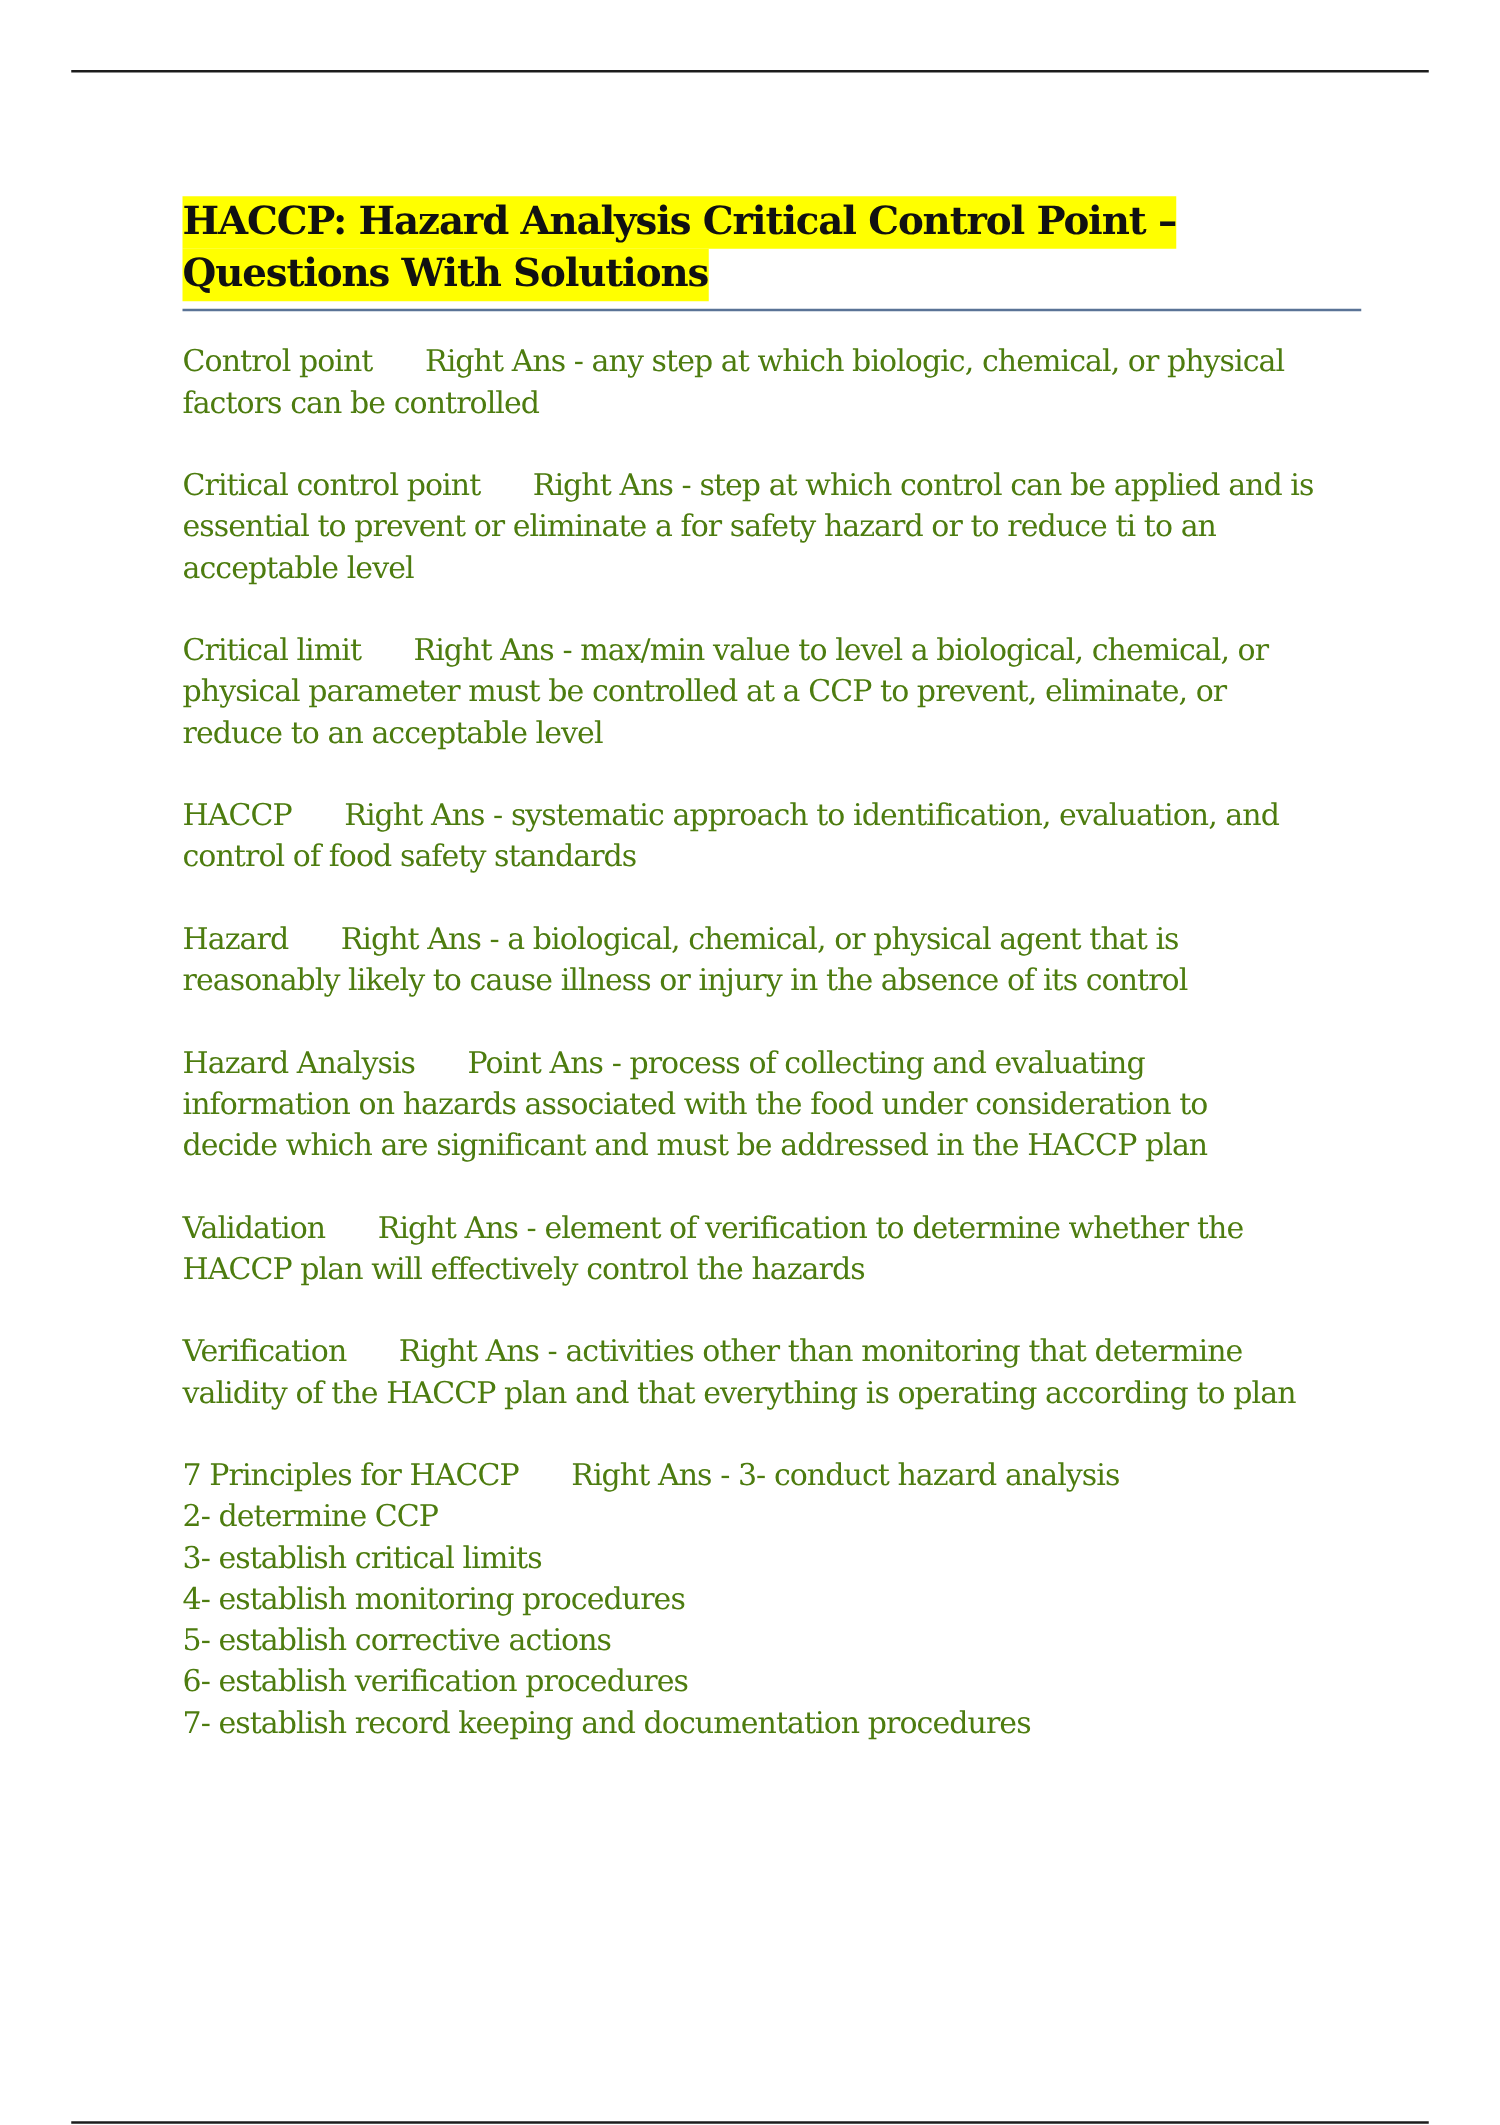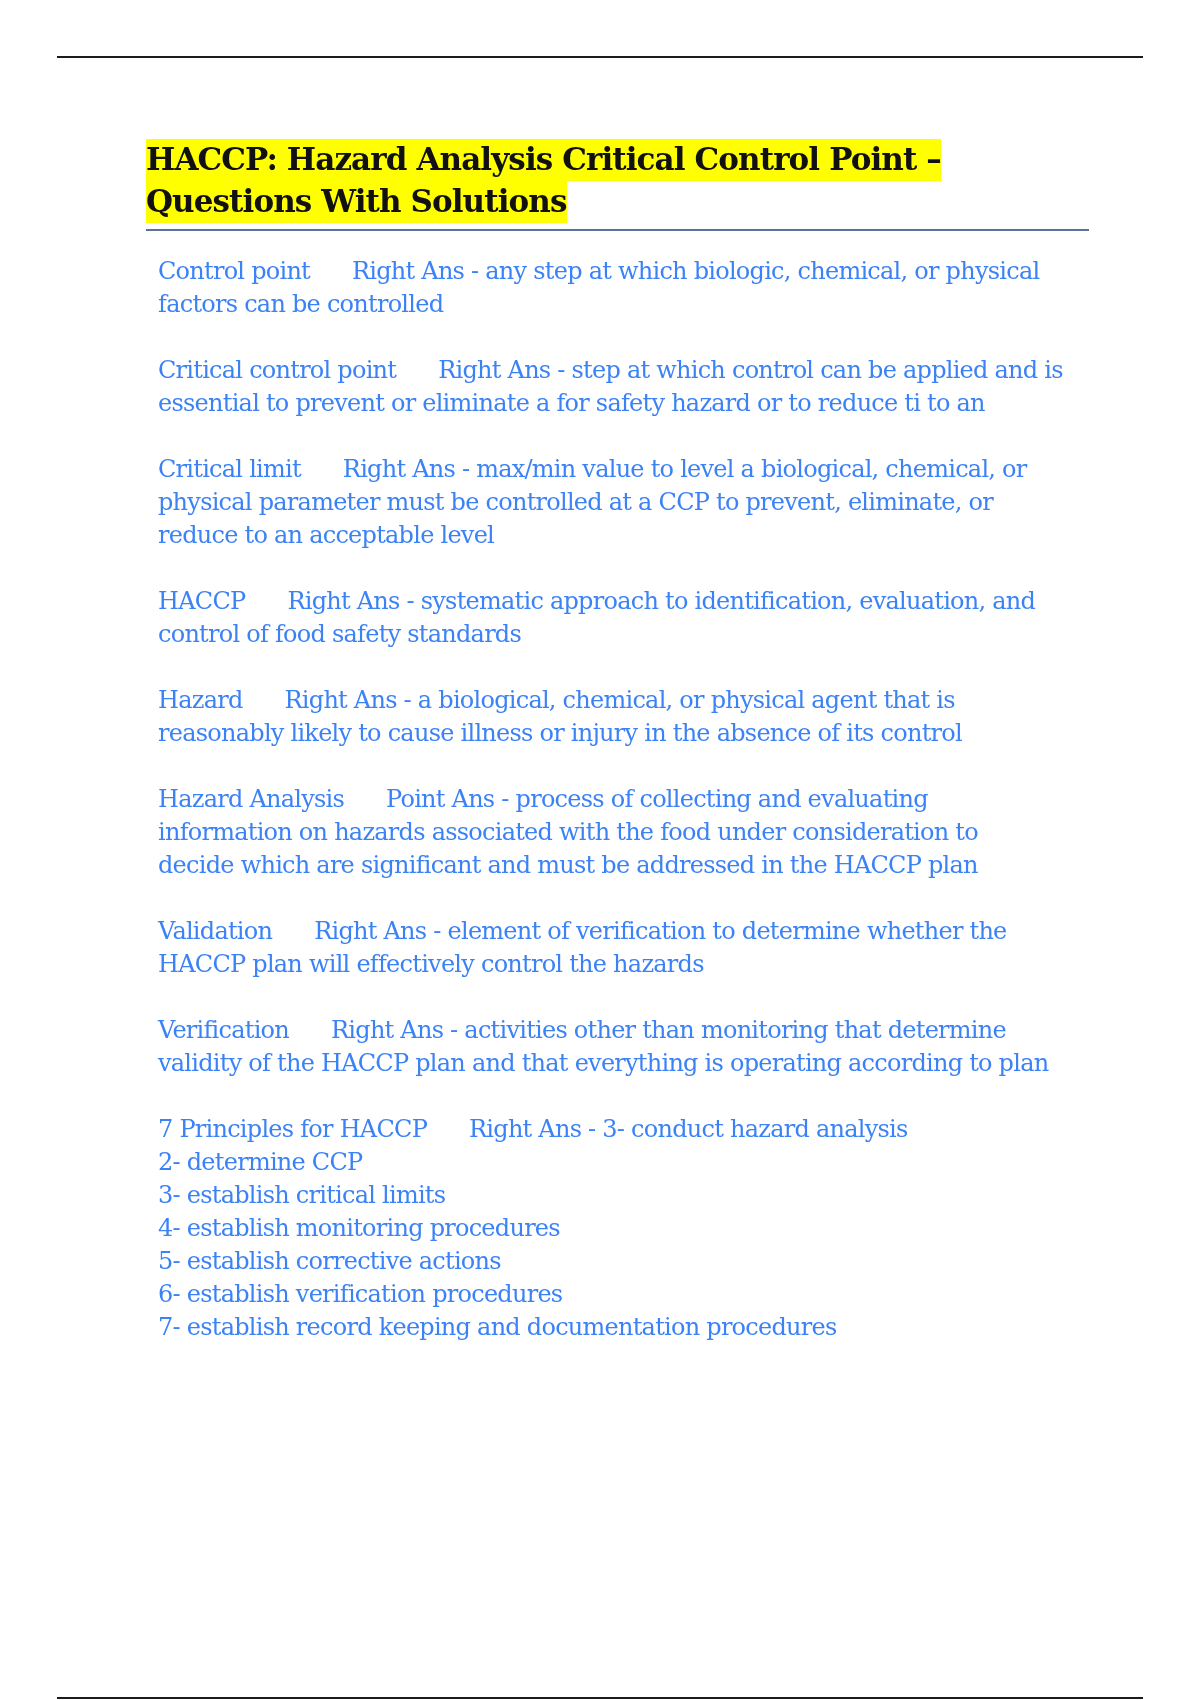--- a/index.html
+++ b/index.html
@@ -27,21 +27,21 @@
       position: absolute;
       left: 57px;
       top: 1697px;
       width: 1086px;
       height: 2px;
       background: #1c1c1c;
     }
     .content {
       position: absolute;
       left: 146px;
-      top: 138px;
+      top: 156px;
       width: 950px;
     }
     .title {
       font-family: "DejaVu Serif", serif;
       font-weight: bold;
       font-size: 31px;
       line-height: 42px;
       letter-spacing: -0.9px;
       margin: 0;
       color: #111111;
@@ -58,22 +58,22 @@
       height: 2px;
       background: #5a7396;
     }
     .qa-list {
       margin-top: 24px;
     }
     .qa {
       font-size: 24px;
       line-height: 33px;
       letter-spacing: -0.75px;
-      margin: 0 0 33px 12px;
-      color: #3b82f6;
+      margin: 0 0 33px 0;
+      color: #4d7c0f;
     }
     .qa .term {
       margin-right: 42px;
     }
     .qa .line {
       display: block;
       white-space: nowrap;
     }
   </style>
 </head>
@@ -91,20 +91,21 @@
   <div class="qa-list">
 
     <p class="qa">
       <span class="line"><span class="term">Control point</span><span>Right Ans - any step at which biologic, chemical, or physical</span></span>
       <span class="line">factors can be controlled</span>
     </p>
 
     <p class="qa">
       <span class="line"><span class="term">Critical control point</span><span>Right Ans - step at which control can be applied and is</span></span>
       <span class="line">essential to prevent or eliminate a for safety hazard or to reduce ti to an</span>
+      <span class="line">acceptable level</span>
     </p>
 
     <p class="qa">
       <span class="line"><span class="term">Critical limit</span><span>Right Ans - max/min value to level a biological, chemical, or</span></span>
       <span class="line">physical parameter must be controlled at a CCP to prevent, eliminate, or</span>
       <span class="line">reduce to an acceptable level</span>
     </p>
 
     <p class="qa">
       <span class="line"><span class="term">HACCP</span><span>Right Ans - systematic approach to identification, evaluation, and</span></span>

